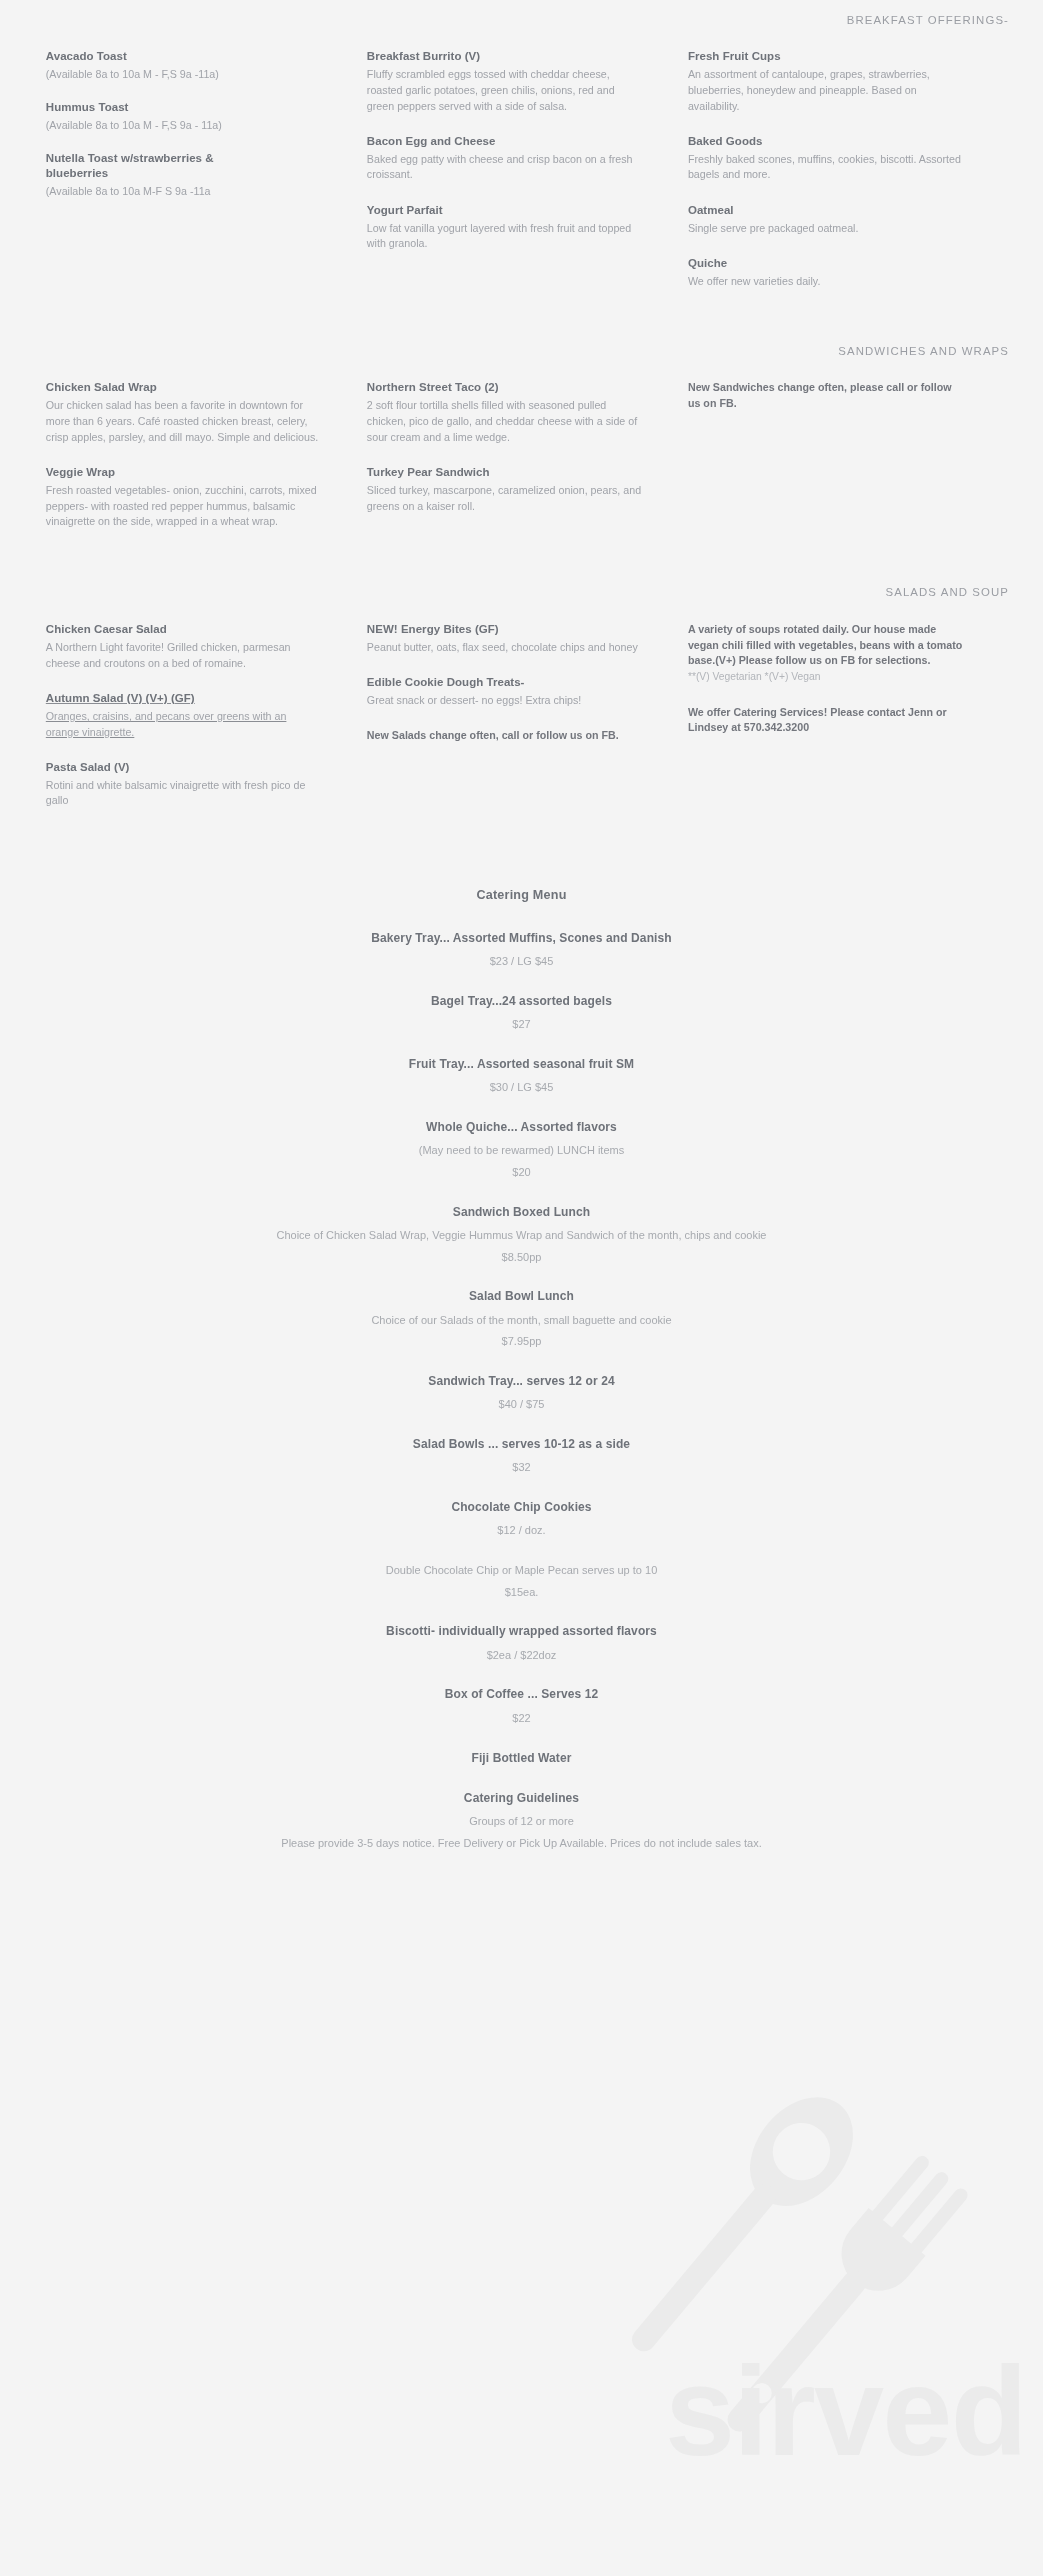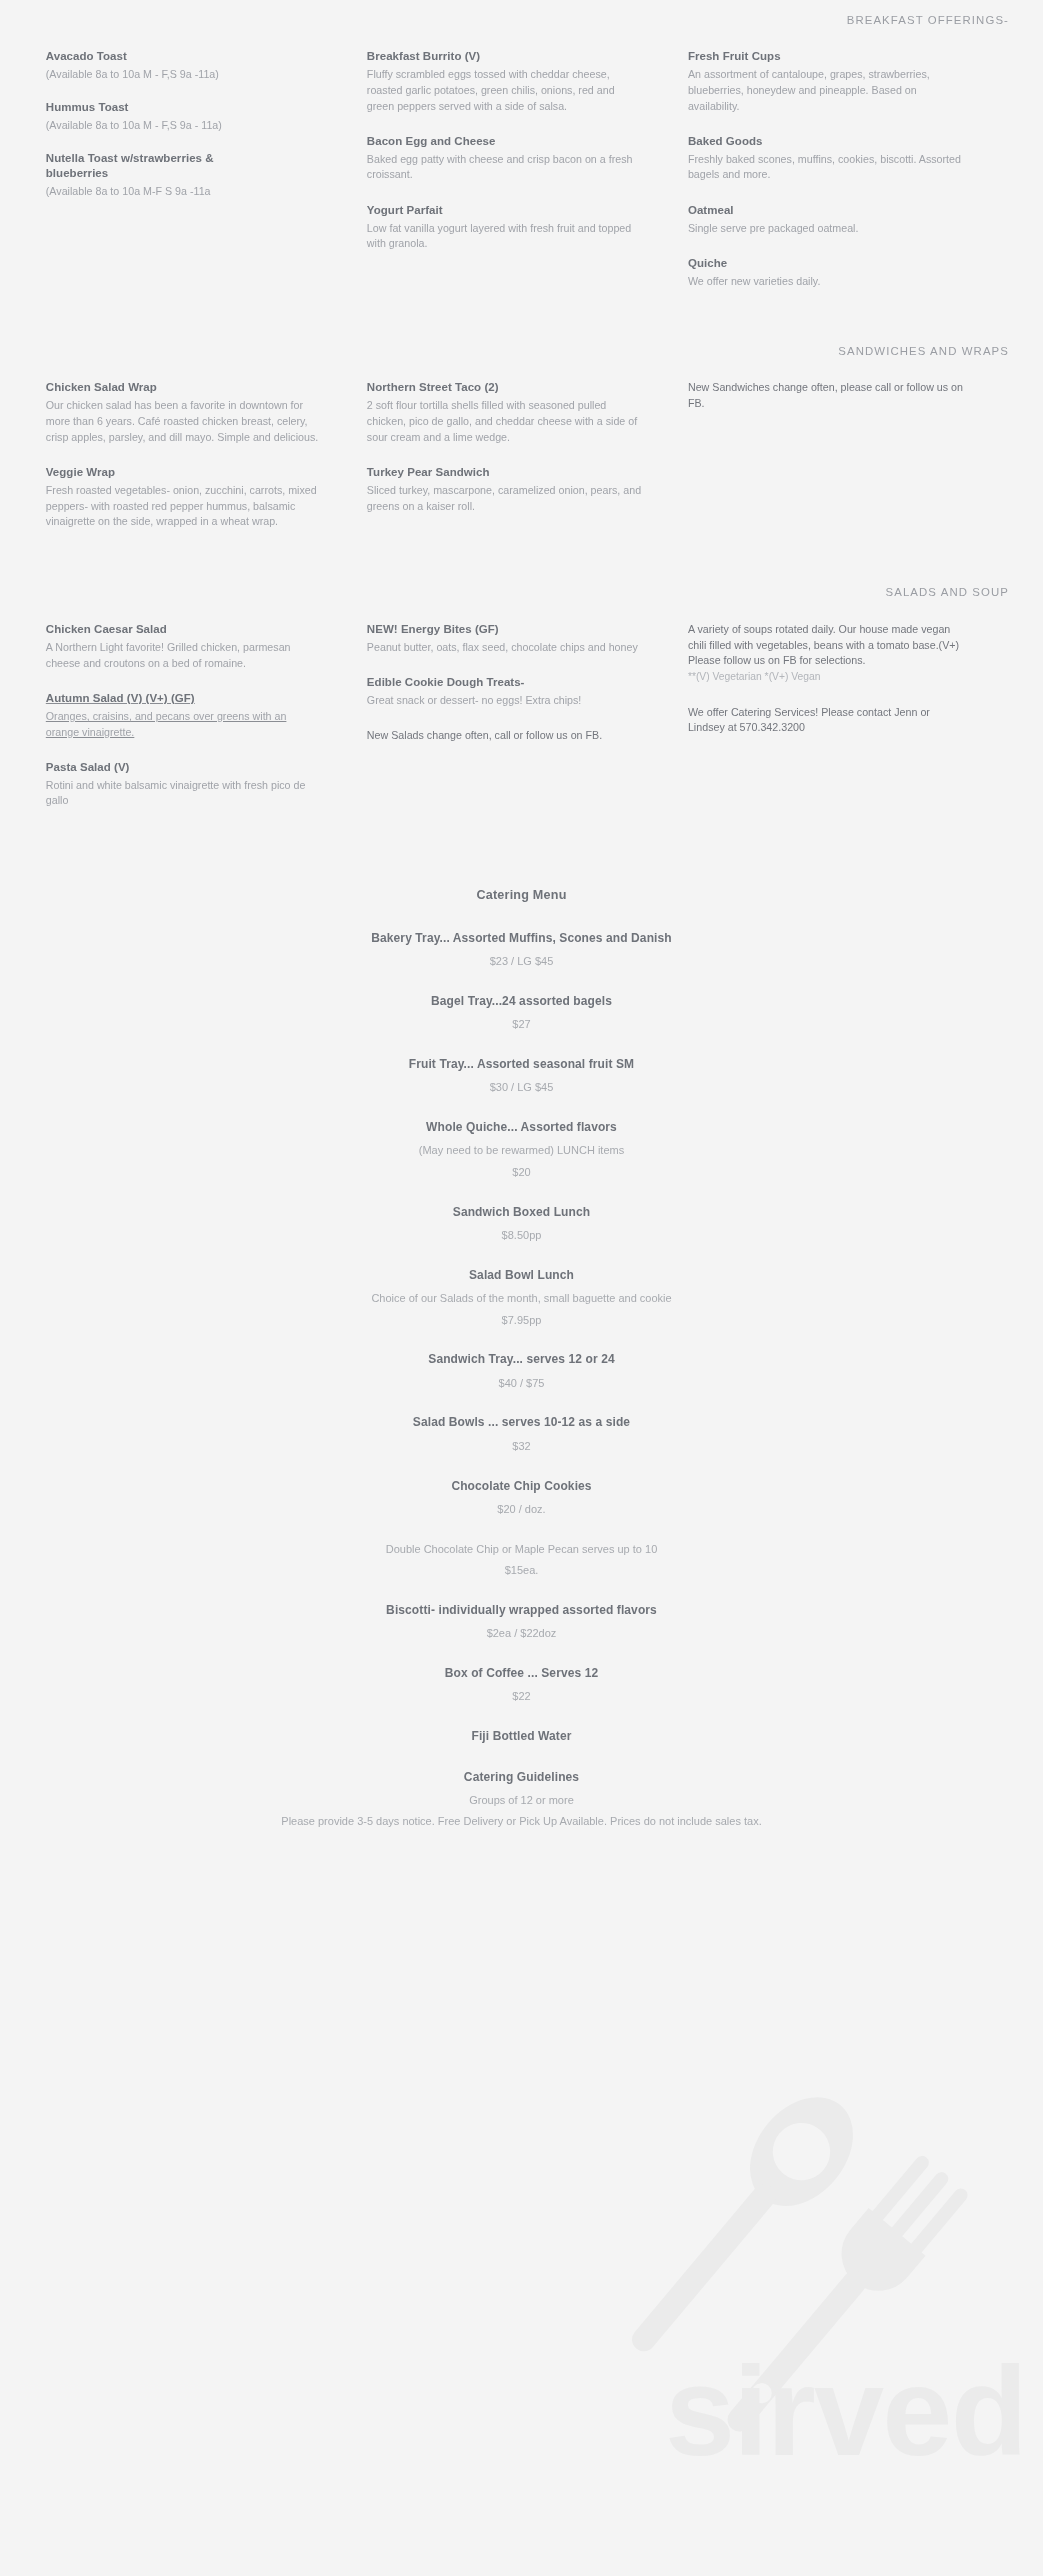--- a/index.html
+++ b/index.html
@@ -72,21 +72,21 @@
   }
   .item-desc {
     font-size: 10.7px;
     font-weight: 400;
     color: #a0a3a9;
     line-height: 1.47;
     margin: 0;
   }
   .item-note {
     font-size: 10.7px;
-    font-weight: 400;
+    font-weight: 700;
     color: #73767d;
     line-height: 1.45;
     margin: 0;
   }
   .item-sub {
     font-size: 10.3px;
     color: #b2b5ba;
     line-height: 1.45;
     margin: 1.7px 0 0 0;
   }
@@ -306,38 +306,39 @@
       <p class="cater-name">Fruit Tray... Assorted seasonal fruit SM</p>
       <p class="cater-price">$30 / LG $45</p>
     </div>
     <div class="cater-block">
       <p class="cater-name">Whole Quiche... Assorted flavors</p>
       <p class="cater-desc">(May need to be rewarmed) LUNCH items</p>
       <p class="cater-price">$20</p>
     </div>
     <div class="cater-block">
       <p class="cater-name">Sandwich Boxed Lunch</p>
+      <p class="cater-desc">Choice of Chicken Salad Wrap, Veggie Hummus Wrap and Sandwich of the month, chips and cookie</p>
       <p class="cater-price">$8.50pp</p>
     </div>
     <div class="cater-block">
       <p class="cater-name">Salad Bowl Lunch</p>
       <p class="cater-desc">Choice of our Salads of the month, small baguette and cookie</p>
       <p class="cater-price">$7.95pp</p>
     </div>
     <div class="cater-block">
       <p class="cater-name">Sandwich Tray... serves 12 or 24</p>
       <p class="cater-price">$40 / $75</p>
     </div>
     <div class="cater-block">
       <p class="cater-name">Salad Bowls ... serves 10-12 as a side</p>
       <p class="cater-price">$32</p>
     </div>
     <div class="cater-block">
       <p class="cater-name">Chocolate Chip Cookies</p>
-      <p class="cater-price">$20 / doz.</p>
+      <p class="cater-price">$12 / doz.</p>
     </div>
     <div class="cater-block">
       <p class="cater-desc">Double Chocolate Chip or Maple Pecan serves up to 10</p>
       <p class="cater-price">$15ea.</p>
     </div>
     <div class="cater-block">
       <p class="cater-name">Biscotti- individually wrapped assorted flavors</p>
       <p class="cater-price">$2ea / $22doz</p>
     </div>
     <div class="cater-block">

